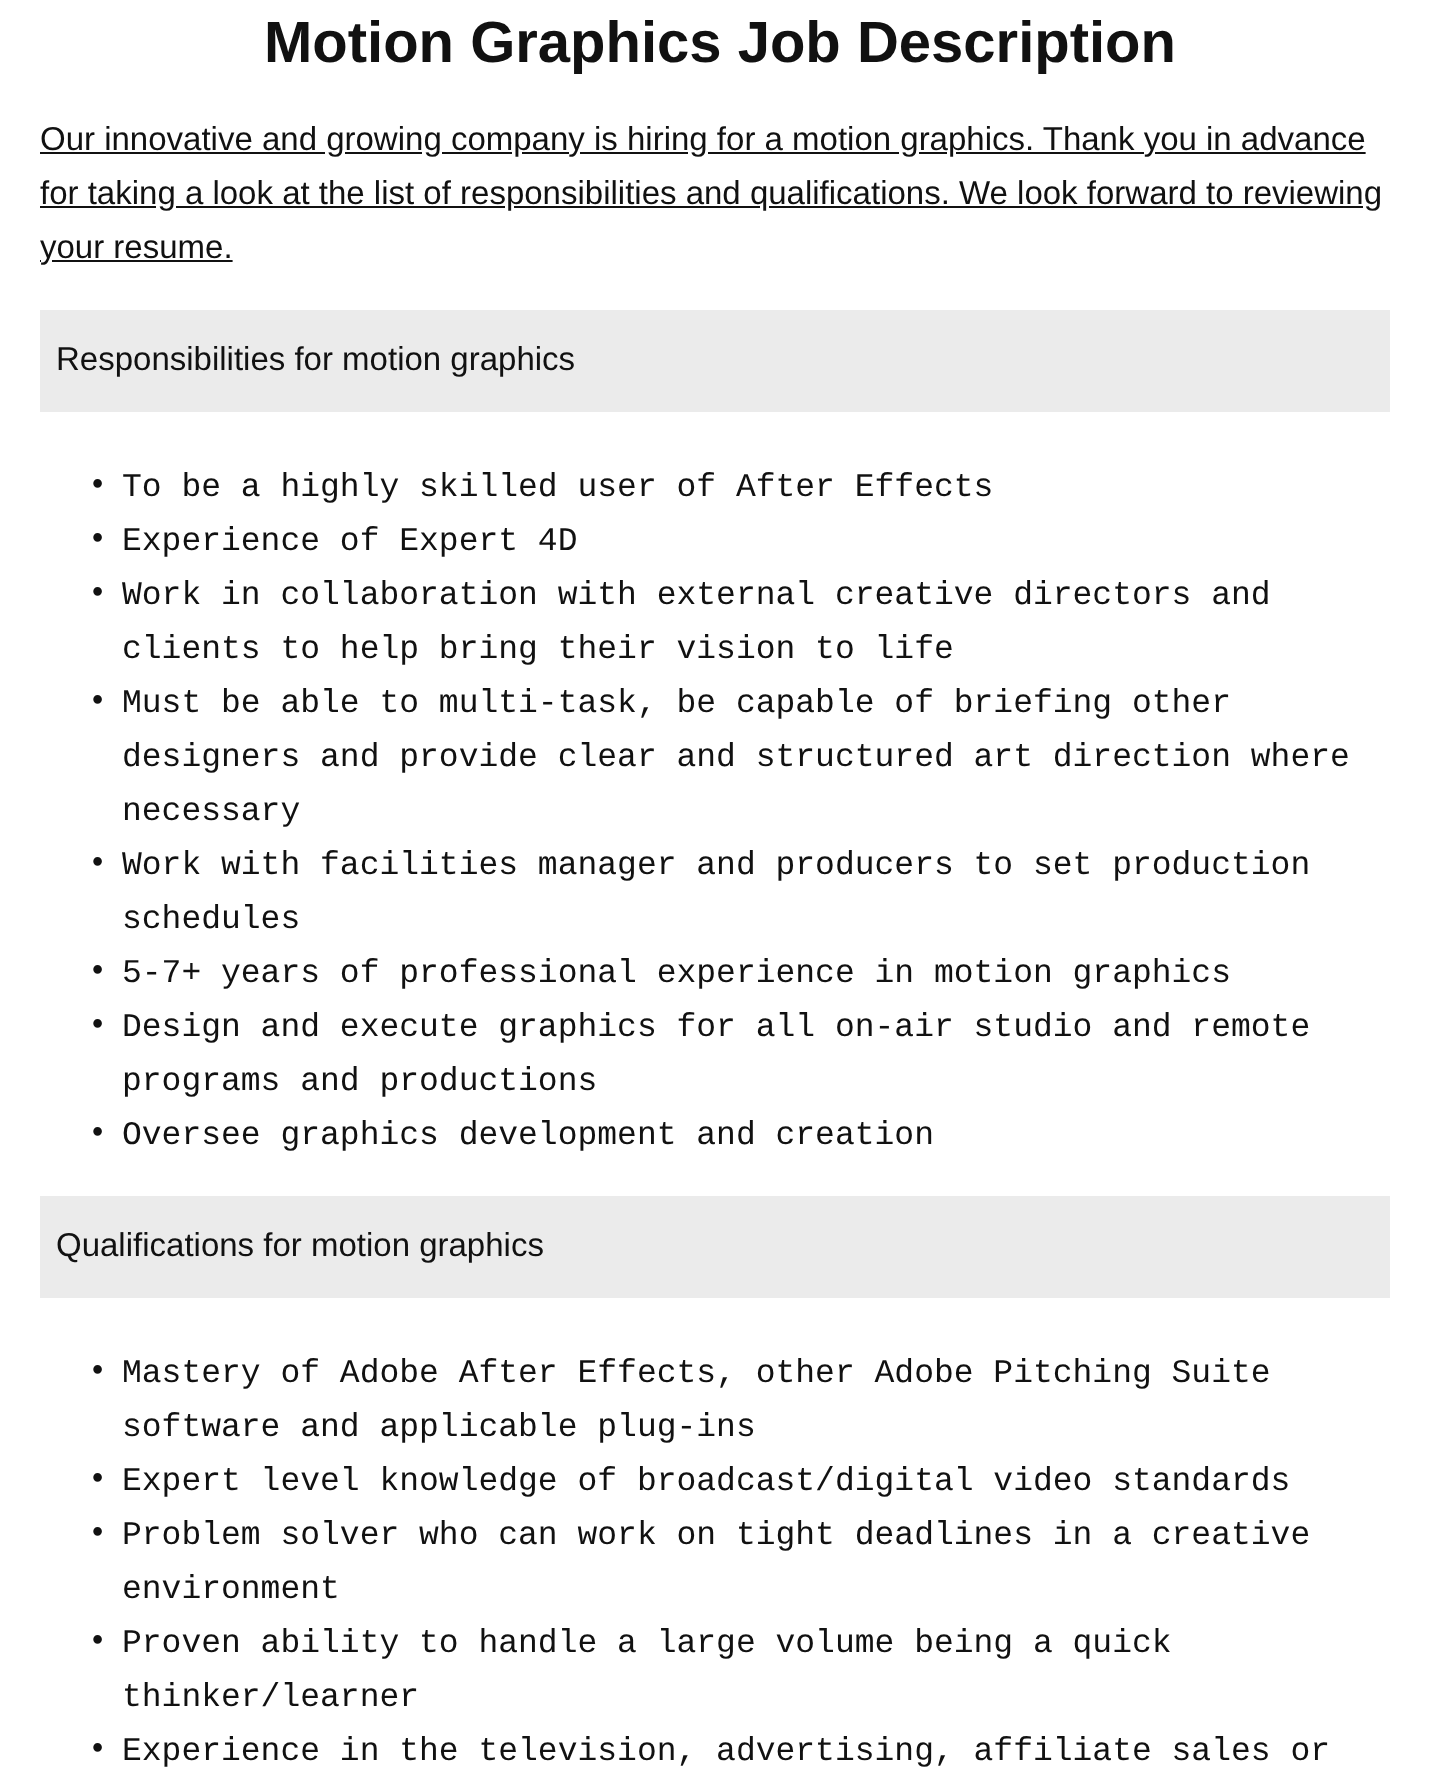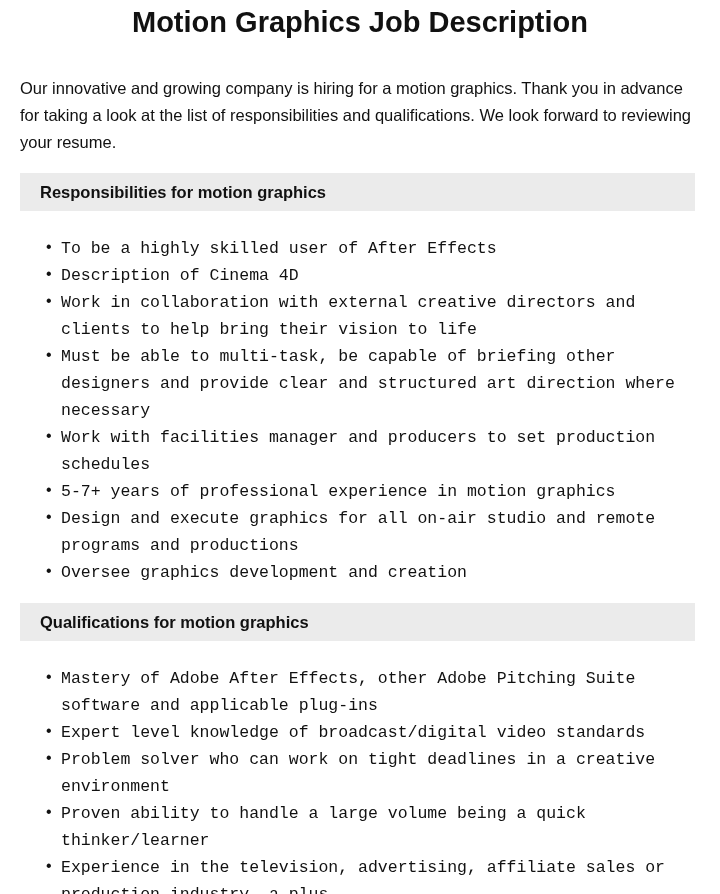--- a/index.html
+++ b/index.html
@@ -29,35 +29,36 @@
     margin: 0;
     padding-top: 5px;
     font-size: 29px;
     line-height: 35px;
     font-weight: 700;
     text-align: center;
     letter-spacing: 0px;
     color: var(--body-text);
   }
   .intro {
-    margin: 35px 0 0 0;
+    margin: 17px 0 0 0;
     max-width: 672px;
     font-size: 16.5px;
     line-height: 27px;
+    text-decoration: underline;
   }
   .section-heading {
     margin-top: 17px;
     margin-right: 5px;
-    height: 38px;
+    height: 51px;
     background: var(--heading-bg);
     display: flex;
     align-items: center;
-    padding-left: 20px;
+    padding-left: 8px;
     font-size: 16.5px;
-    font-weight: 700;
+    font-weight: 400;
   }
   ul.bullet-list {
     margin: 24px 0 0 0;
     padding-left: 41px;
     list-style: none;
     max-width: 680px;
     font-family: Liberation Mono, monospace;
   }
   ul.bullet-list li {
     position: relative;
@@ -78,21 +79,21 @@
 <div class="page">
 
   <h1 class="page-title">Motion Graphics Job Description</h1>
 
   <p class="intro">Our innovative and growing company is hiring for a motion graphics. Thank you in advance for taking a look at the list of responsibilities and qualifications. We look forward to reviewing your resume.</p>
 
   <div class="section">
     <div class="section-heading">Responsibilities for motion graphics</div>
     <ul class="bullet-list">
         <li>To be a highly skilled user of After Effects</li>
-        <li>Description of Cinema 4D</li>
+        <li>Experience of Expert 4D</li>
         <li>Work in collaboration with external creative directors and clients to help bring their vision to life</li>
         <li>Must be able to multi-task, be capable of briefing other designers and provide clear and structured art direction where necessary</li>
         <li>Work with facilities manager and producers to set production schedules</li>
         <li>5-7+ years of professional experience in motion graphics</li>
         <li>Design and execute graphics for all on-air studio and remote programs and productions</li>
         <li>Oversee graphics development and creation</li>
       </ul>
   </div>
 
   <div class="section">

